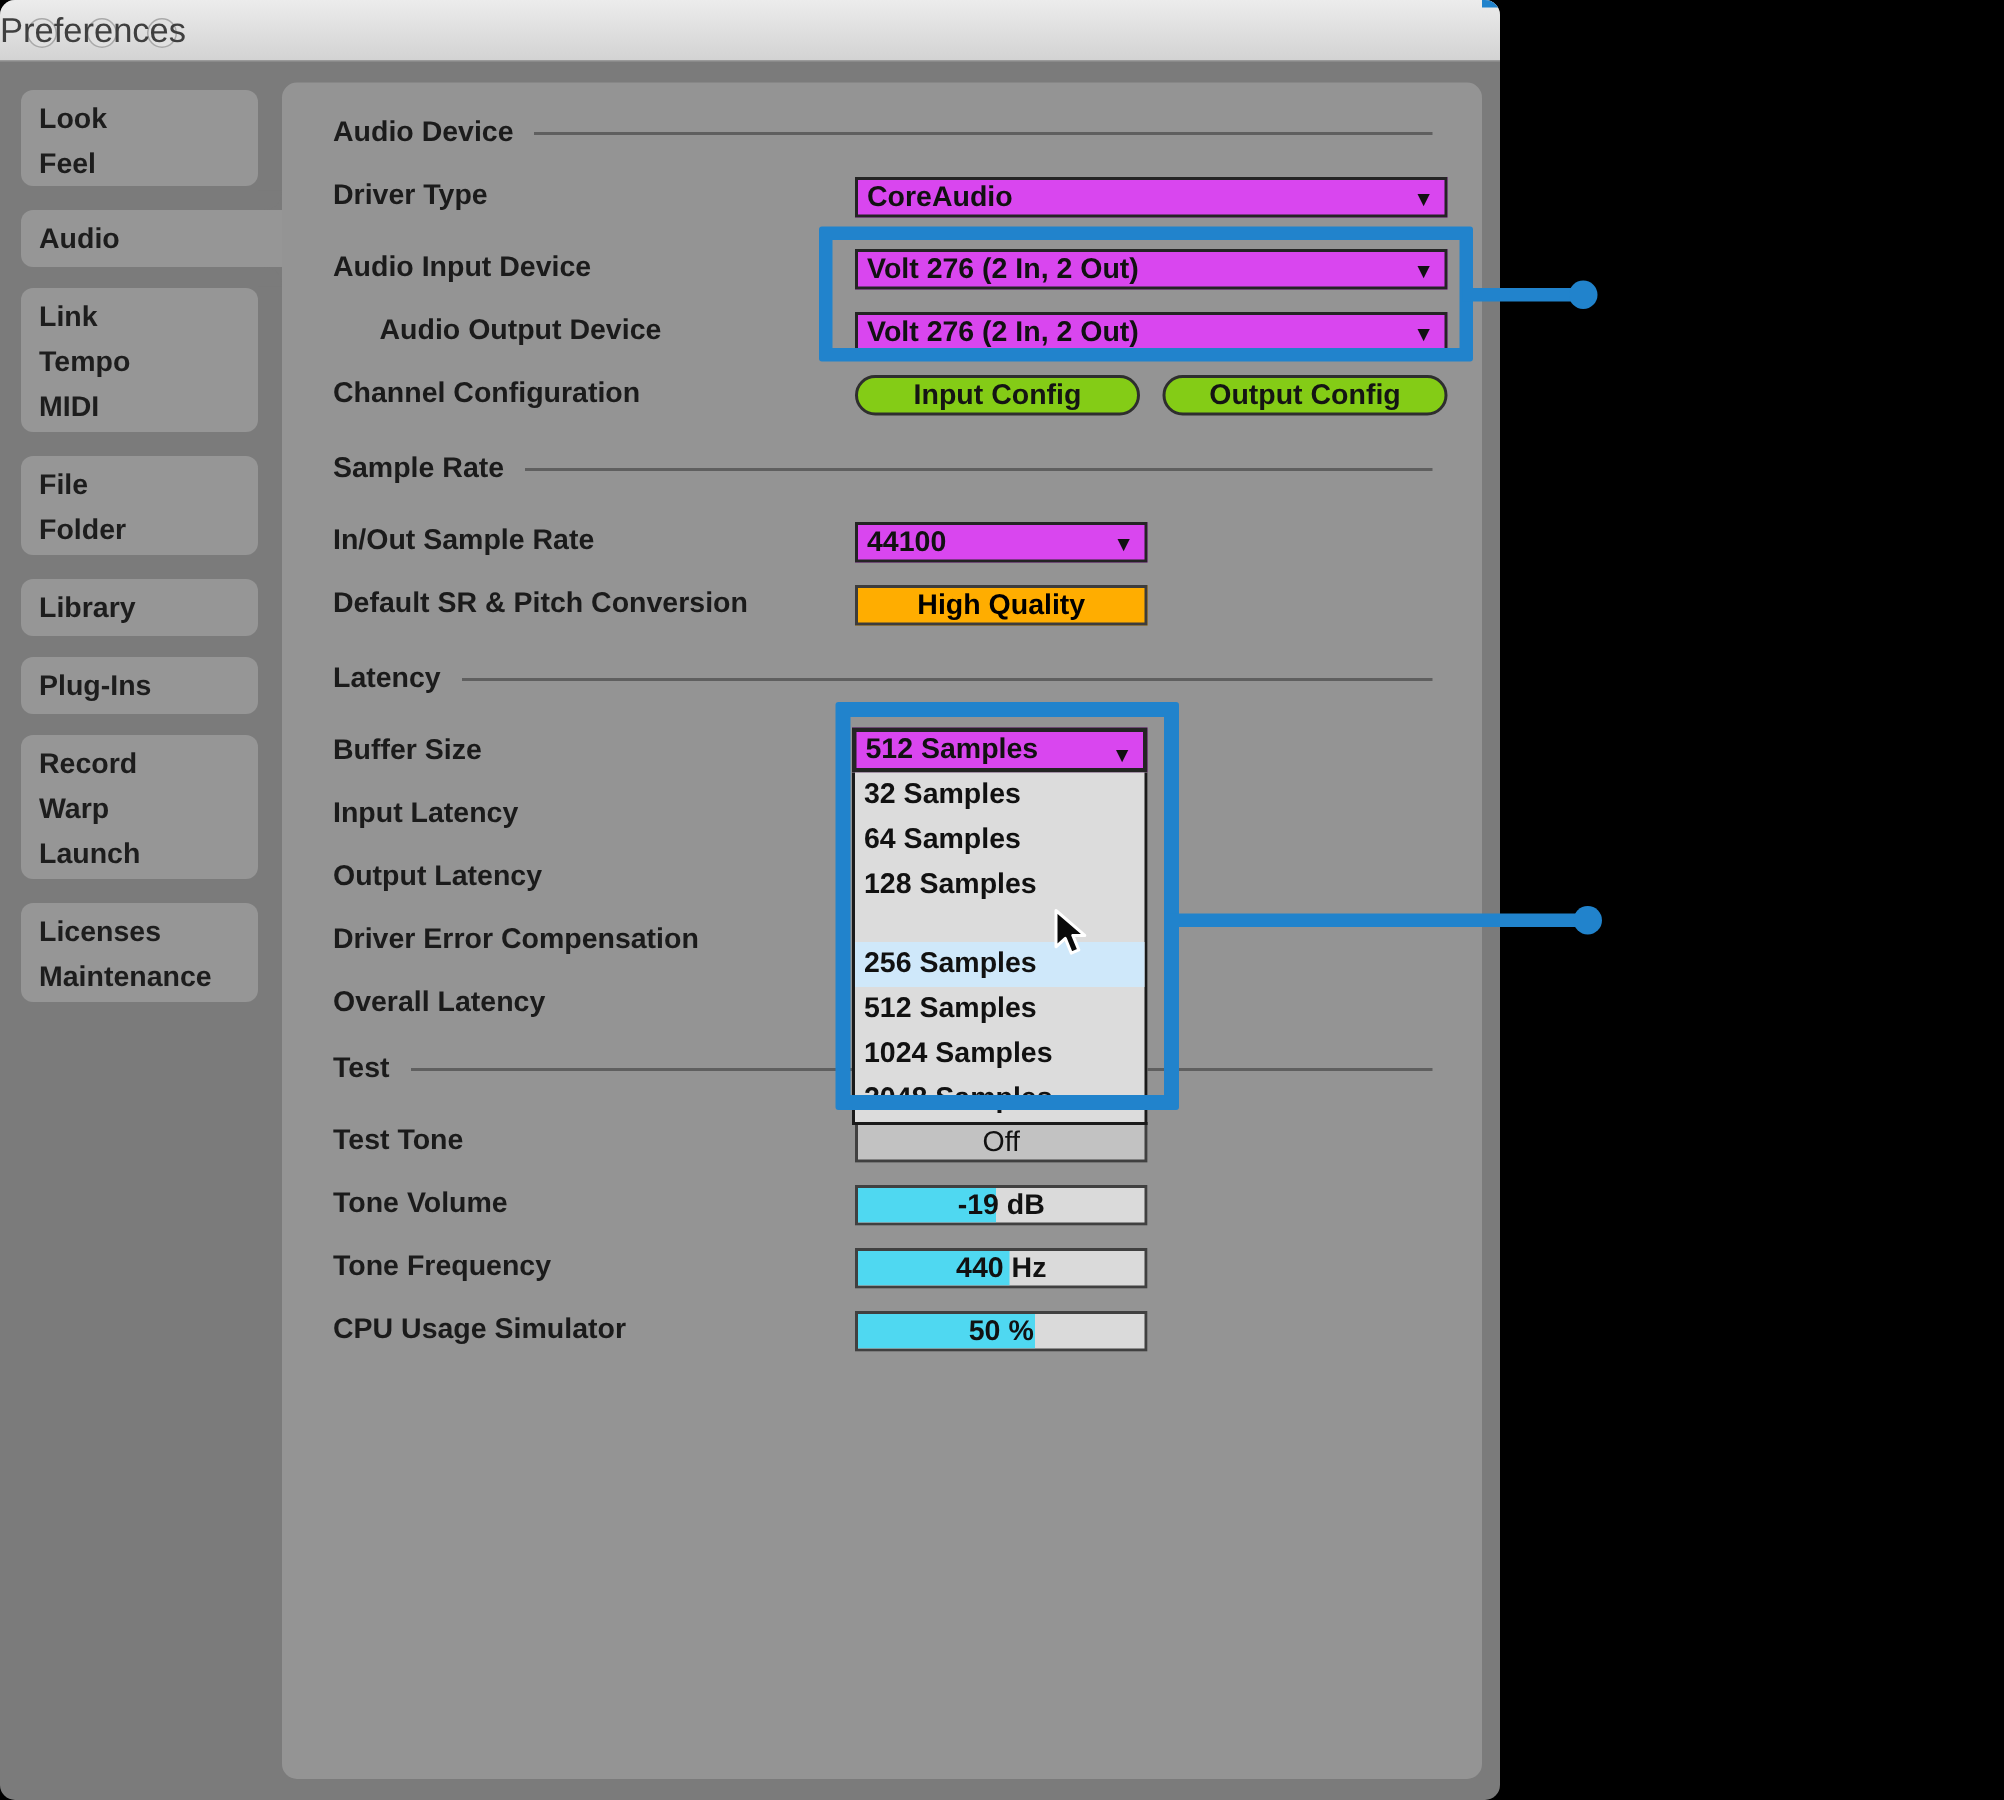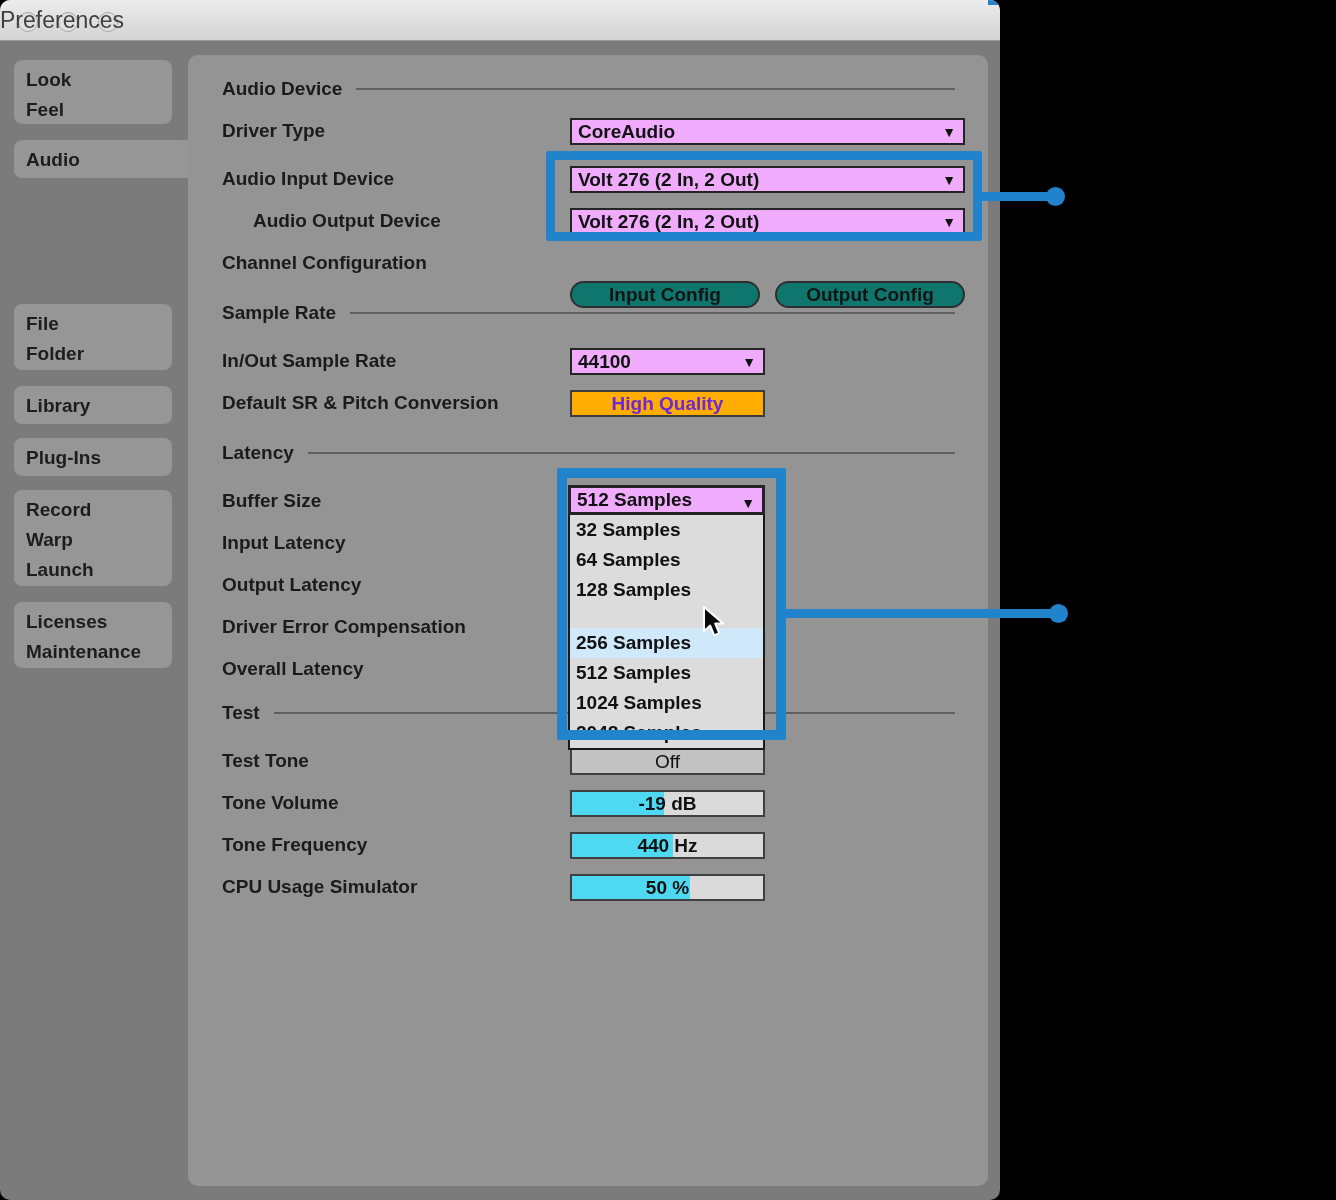--- a/index.html
+++ b/index.html
@@ -28,31 +28,31 @@
   .notch.bottom{top:178px;border-radius:0 12px 0 0;}
 
   
   .panel{position:absolute;left:188px;top:55px;width:800px;height:1131px;background:#949494;
          border-radius:10px;}
   .sec-head{position:absolute;left:34px;width:733px;display:flex;align-items:center;gap:14px;
             font-size:19px;font-weight:700;color:#1b1b1b;height:24px;}
   .sec-head .rule{flex:1;height:2px;background:#5f5f5f;}
   .lbl{position:absolute;left:34px;height:24px;line-height:24px;font-size:19px;font-weight:700;color:#1b1b1b;white-space:nowrap;}
 
-  .dropdown{position:absolute;background:#f0abfc;border:2px solid #242424;box-sizing:border-box;
+  .dropdown{position:absolute;background:#d946ef;border:2px solid #242424;box-sizing:border-box;
             font-size:19px;font-weight:700;color:#111;line-height:23px;padding-left:6px;white-space:nowrap;}
   .dropdown .arrow{position:absolute;right:7px;top:1px;font-size:14px;color:#111;}
 
-  .pill-btn{position:absolute;width:190px;height:27px;background:#0f766e;border:2px solid #2e2e2e;
+  .pill-btn{position:absolute;width:190px;height:27px;background:#84cc16;border:2px solid #2e2e2e;
             border-radius:14px;box-sizing:border-box;text-align:center;line-height:23px;
-            font-size:19px;font-weight:700;color:#141414;margin-top:31px;}
+            font-size:19px;font-weight:700;color:#141414;}
 
   .toggle-orange{position:absolute;left:382px;width:195px;height:27px;background:#ffad00;
                  border:2px solid #3c3c3c;box-sizing:border-box;text-align:center;line-height:23px;
-                 font-size:19px;font-weight:700;color:#6d28d9;}
+                 font-size:19px;font-weight:700;color:#000000;}
   .btn-off{position:absolute;left:382px;width:195px;height:27px;background:#c2c2c2;
            border:2px solid #404040;box-sizing:border-box;text-align:center;line-height:23px;
            font-size:19px;font-weight:400;color:#111;}
   .slider{position:absolute;left:382px;width:195px;height:27px;background:#dadada;
           border:2px solid #404040;box-sizing:border-box;overflow:hidden;}
   .slider .fill{position:absolute;left:0;top:0;height:100%;background:#4fd8f1;}
   .slider .val{position:absolute;left:0;top:0;width:100%;text-align:center;line-height:23px;
                font-size:19px;font-weight:700;color:#111;}
 
   
@@ -86,20 +86,25 @@
 
     <div class="tab" style="top:60px;height:64px;">
       <div>Look</div>
       <div>Feel</div>
     </div>
     <div class="notch top"></div>
     <div class="tab selected" style="top:140px;height:38px;">
       <div>Audio</div>
     </div>
     <div class="notch bottom"></div>
+    <div class="tab" style="top:192px;height:96px;">
+      <div>Link</div>
+      <div>Tempo</div>
+      <div>MIDI</div>
+    </div>
     <div class="tab" style="top:304px;height:66px;">
       <div>File</div>
       <div>Folder</div>
     </div>
     <div class="tab" style="top:386px;height:38px;">
       <div>Library</div>
     </div>
     <div class="tab" style="top:438px;height:38px;">
       <div>Plug-Ins</div>
     </div>

